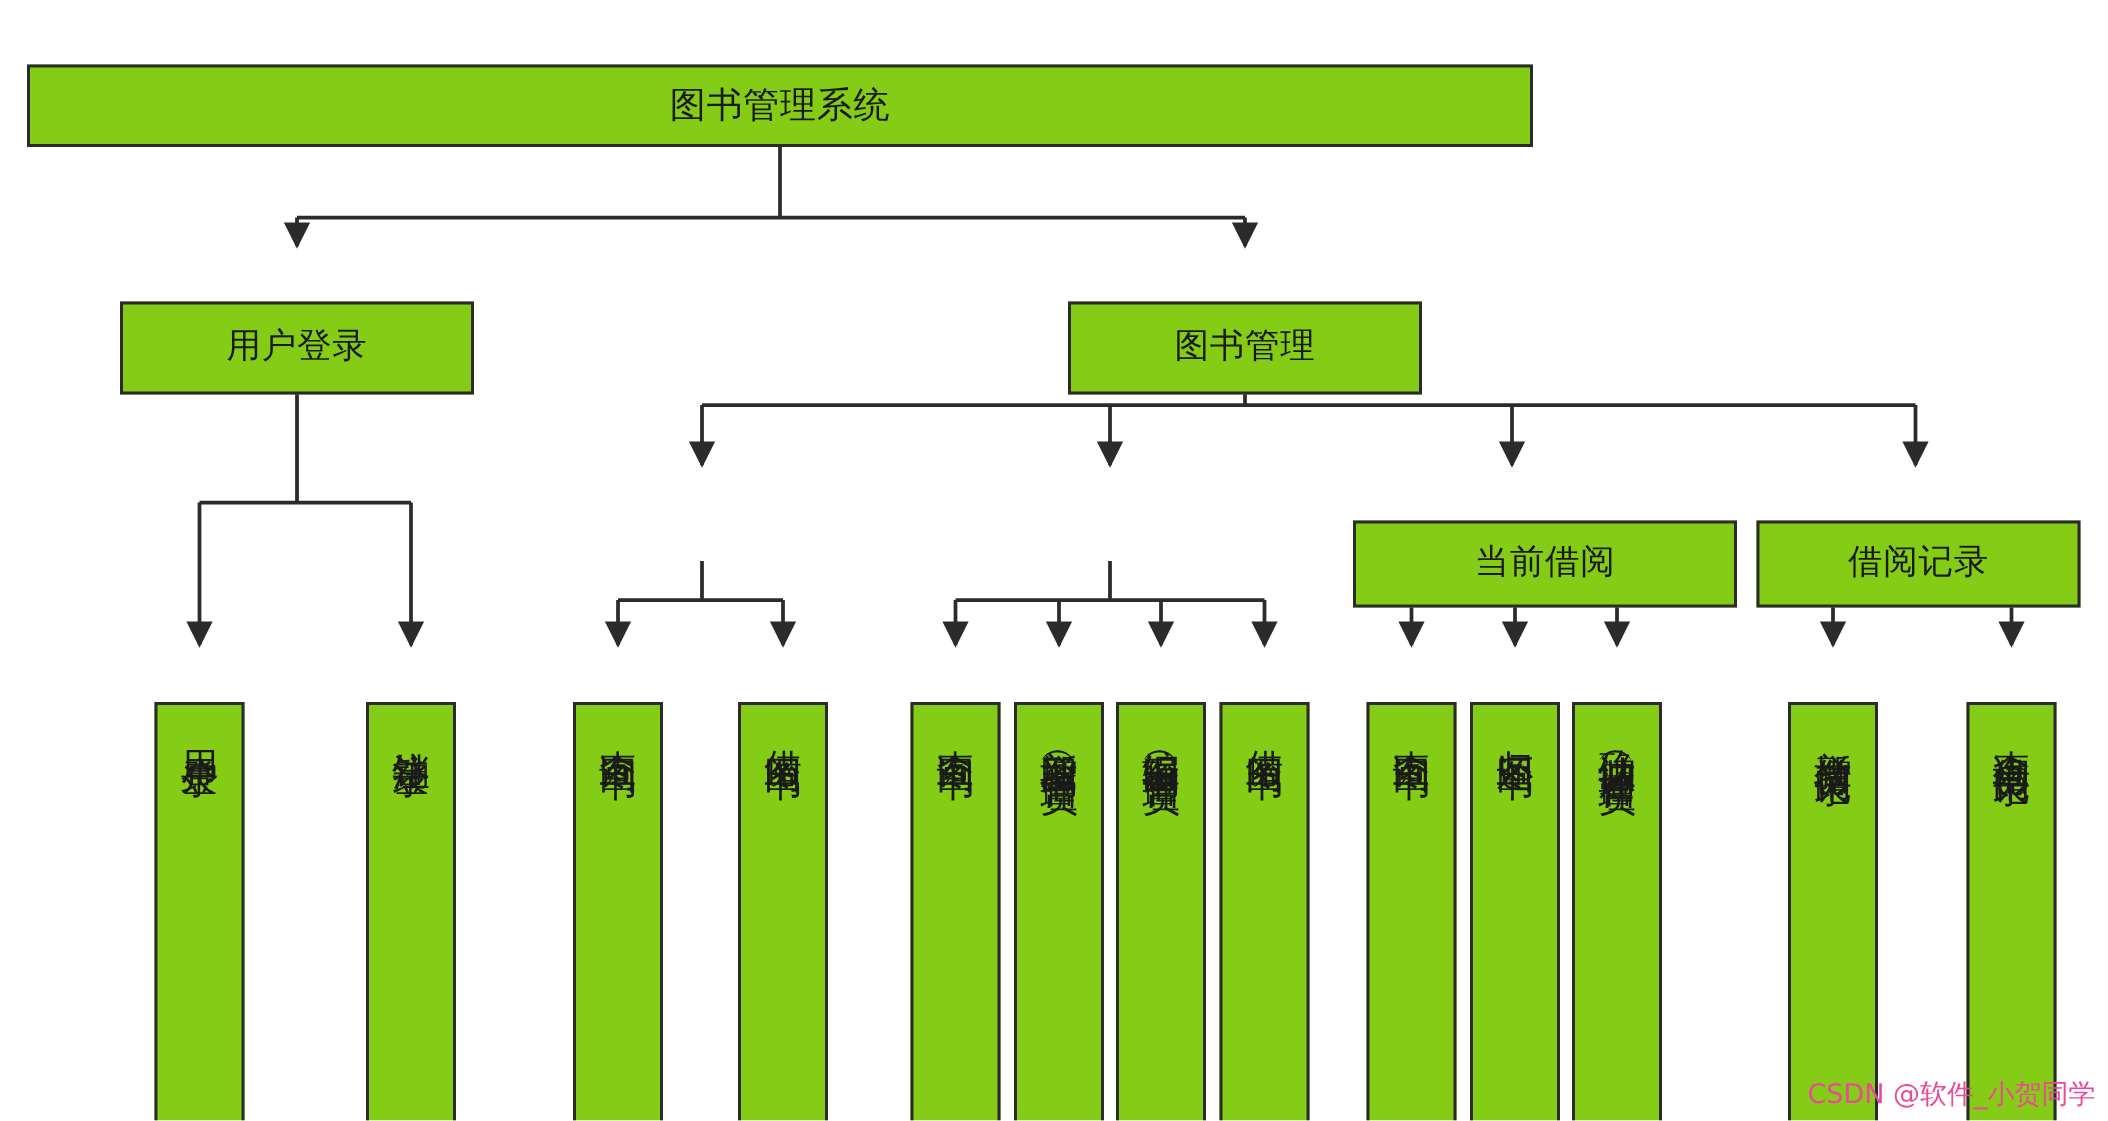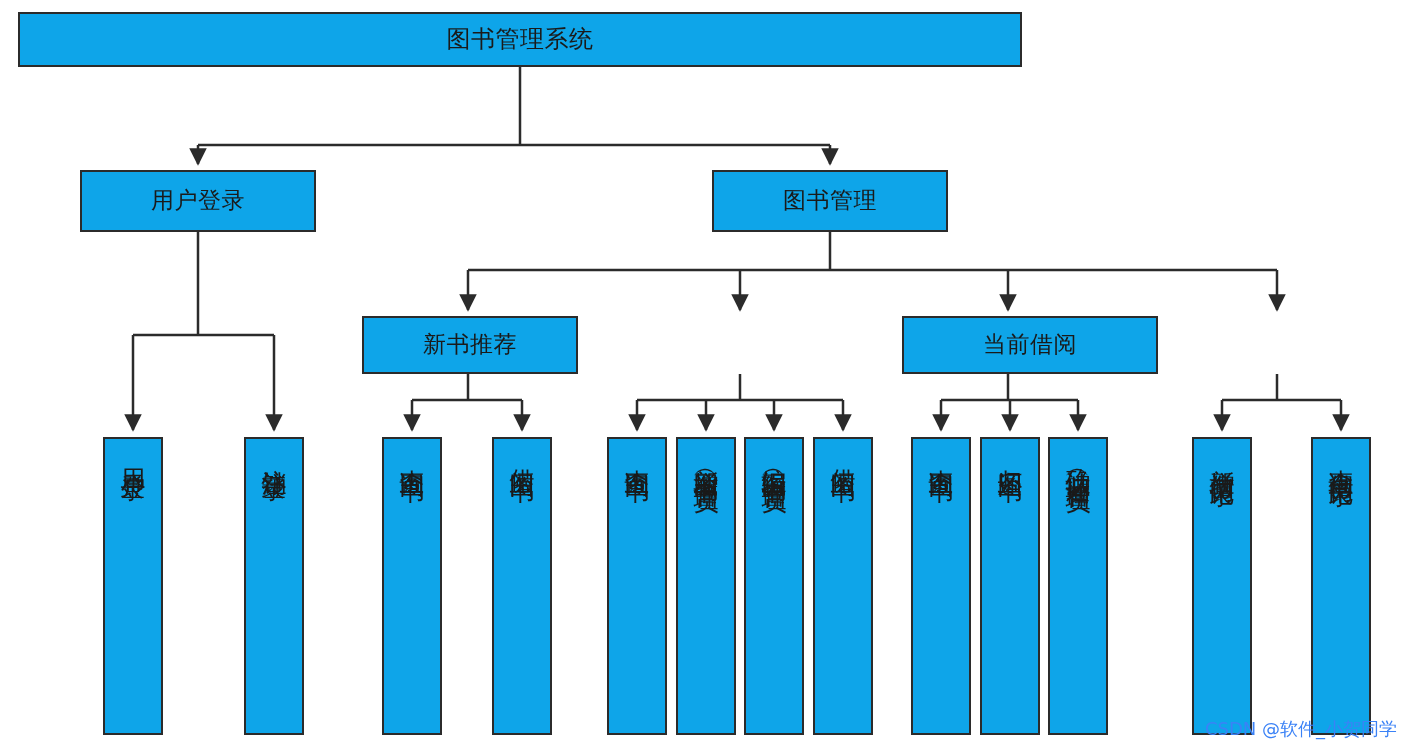--- a/index.html
+++ b/index.html
@@ -22,26 +22,27 @@
     position: absolute;
     left: 0;
     top: 0;
     width: 1405px;
     height: 747px;
     pointer-events: none;
   }
   .node {
     position: absolute;
     box-sizing: border-box;
-    background: #0ea5e9;
+    background: #84cc16;
     border: 2.5px solid #2b2b2b;
     display: flex;
     align-items: center;
     justify-content: center;
     z-index: 2;
+    margin-top: 31px;
   }
   .node-label {
     color: #1a1a1a;
     line-height: 1.18;
     letter-spacing: 0.5px;
     white-space: pre;
     text-align: center;
   }
   .h-node .node-label {
     font-size: 23px;
@@ -58,21 +59,21 @@
     text-orientation: upright;
     font-size: 25px;
     letter-spacing: 3px;
     line-height: 1;
   }
   .watermark {
     position: absolute;
     right: 8px;
     bottom: 6px;
     font-size: 18px;
-    color: #3b82f6;
+    color: #ec4899;
     z-index: 5;
     white-space: nowrap;
     font-family: "DejaVu Sans", "Liberation Sans", sans-serif;
   }
 </style>
 </head>
 <body>
 
 <div id="diagram-root">
 
@@ -131,29 +132,29 @@
   </div>
 
   <div class="node h-node" style="left:80px; top:170px; width:236px; height:62px;">
     <span class="node-label">用户登录</span>
   </div>
 
   <div class="node h-node" style="left:712px; top:170px; width:236px; height:62px;">
     <span class="node-label">图书管理</span>
   </div>
 
-  <div class="node h-node" style="left:362px; top:316px; width:216px; height:58px;">
-    <span class="node-label">新书推荐</span>
-  </div>
 
 
   <div class="node h-node" style="left:902px; top:316px; width:256px; height:58px;">
     <span class="node-label">当前借阅</span>
   </div>
 
+  <div class="node h-node" style="left:1171px; top:316px; width:216px; height:58px;">
+    <span class="node-label">借阅记录</span>
+  </div>
 
   <div class="node v-node" style="left:103px; top:437px; width:60px; height:298px;">
     <span class="node-label">用户登录</span>
   </div>
 
   <div class="node v-node" style="left:244px; top:437px; width:60px; height:298px;">
     <span class="node-label">注销登录</span>
   </div>
 
   <div class="node v-node" style="left:382px; top:437px; width:60px; height:298px;">

